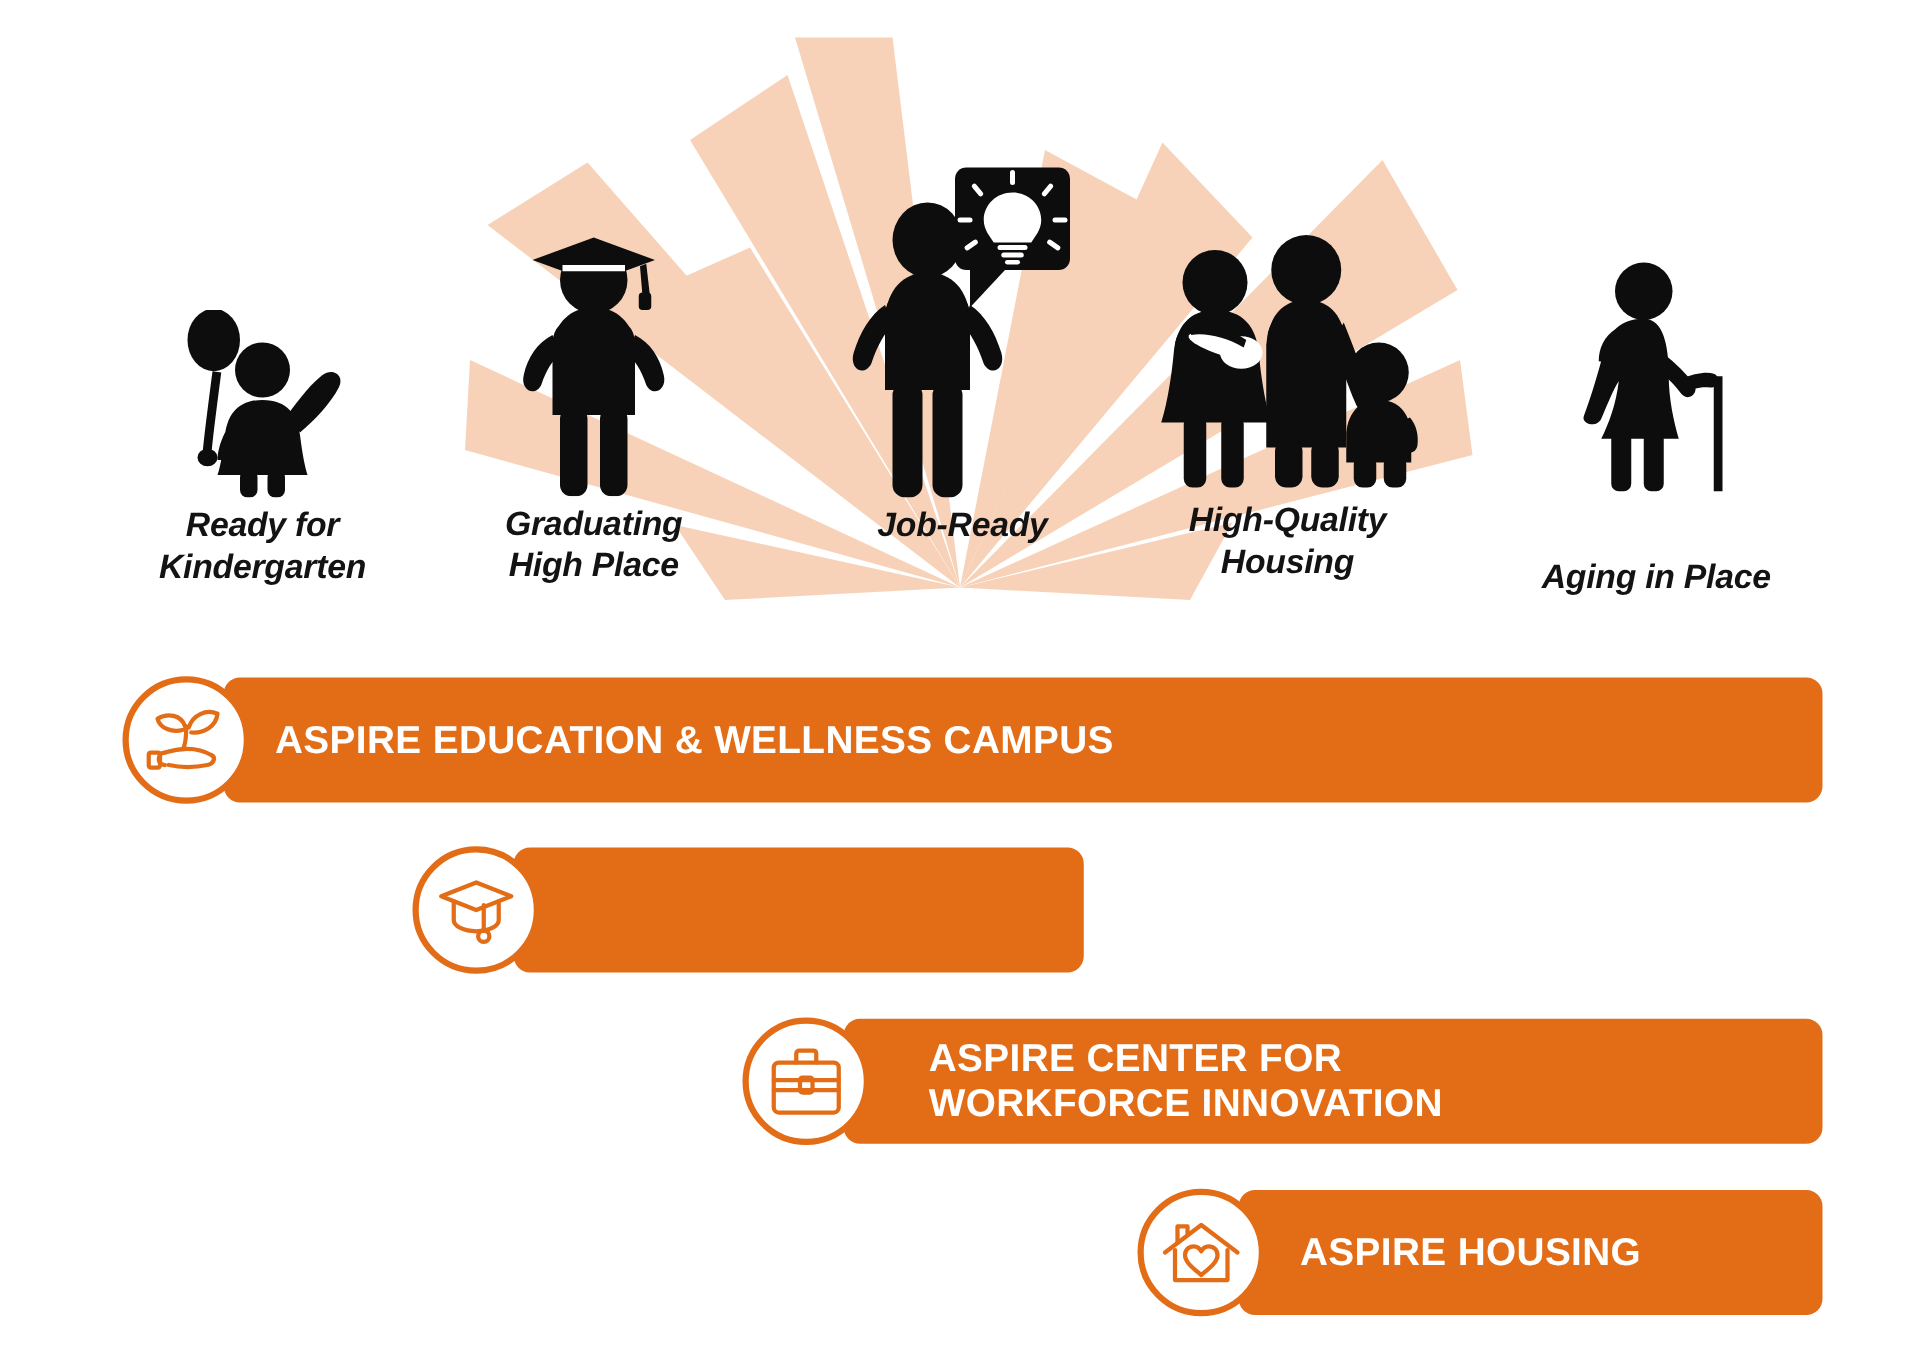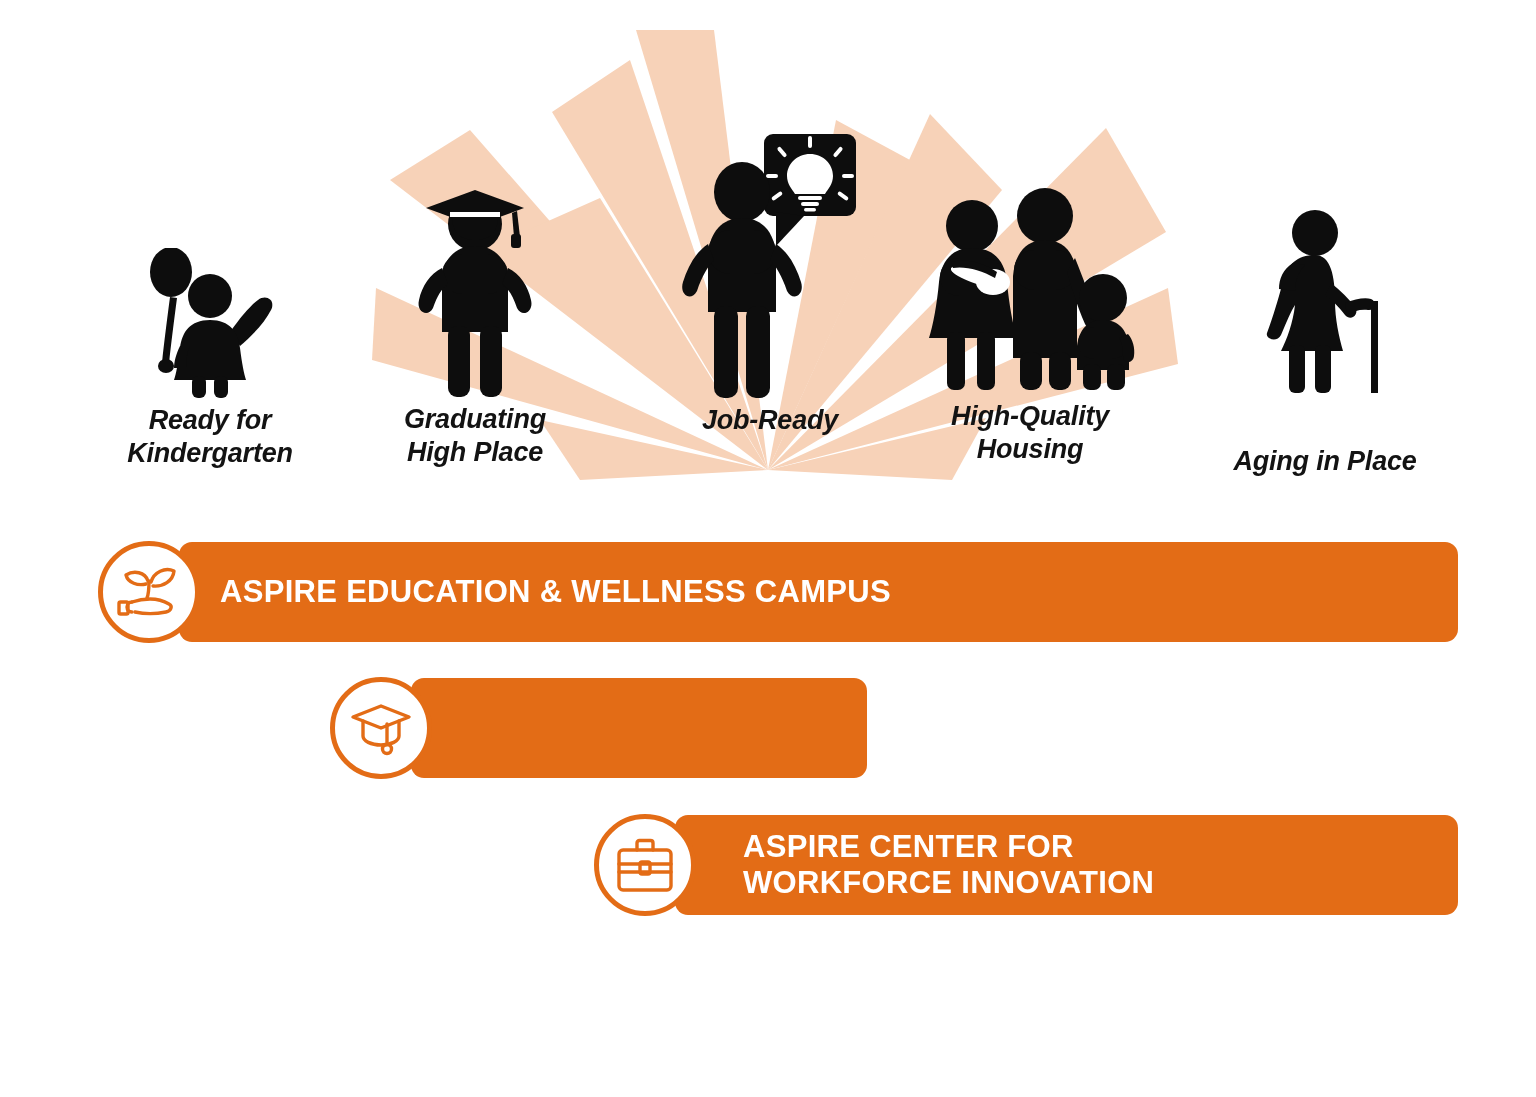--- a/index.html
+++ b/index.html
@@ -374,14 +374,32 @@
             <path d="M6 36 L58 36"></path>
 
             <rect x="27" y="26" width="10" height="12" rx="2"></rect>
           </g>
         </svg>
       </div>
       <div class="bar-label">ASPIRE CENTER FOR
 WORKFORCE INNOVATION</div>
     </div>
 
+    <div class="bar-row" id="bar-row-3">
+      <div class="bar"></div>
+      <div class="badge">
+        <svg width="66" height="60" viewBox="0 0 66 60" aria-hidden="true">
+          <g fill="none" stroke="#E36C16" stroke-width="3.4" stroke-linecap="round" stroke-linejoin="round">
+
+            <path d="M4 30 L33 8 L62 30"></path>
+
+            <path d="M14 22 L14 9 L22 9 L22 16"></path>
+
+            <path d="M12 28 L12 52 L54 52 L54 28"></path>
+
+            <path d="M33 48 C27 43 20 38 20 32 C20 28 23 25 27 25 C30 25 32 27 33 29 C34 27 36 25 39 25 C43 25 46 28 46 32 C46 38 39 43 33 48 Z"></path>
+          </g>
+        </svg>
+      </div>
+      <div class="bar-label">ASPIRE HOUSING</div>
+    </div>
   </div>
 </div>
 
 </body></html>

